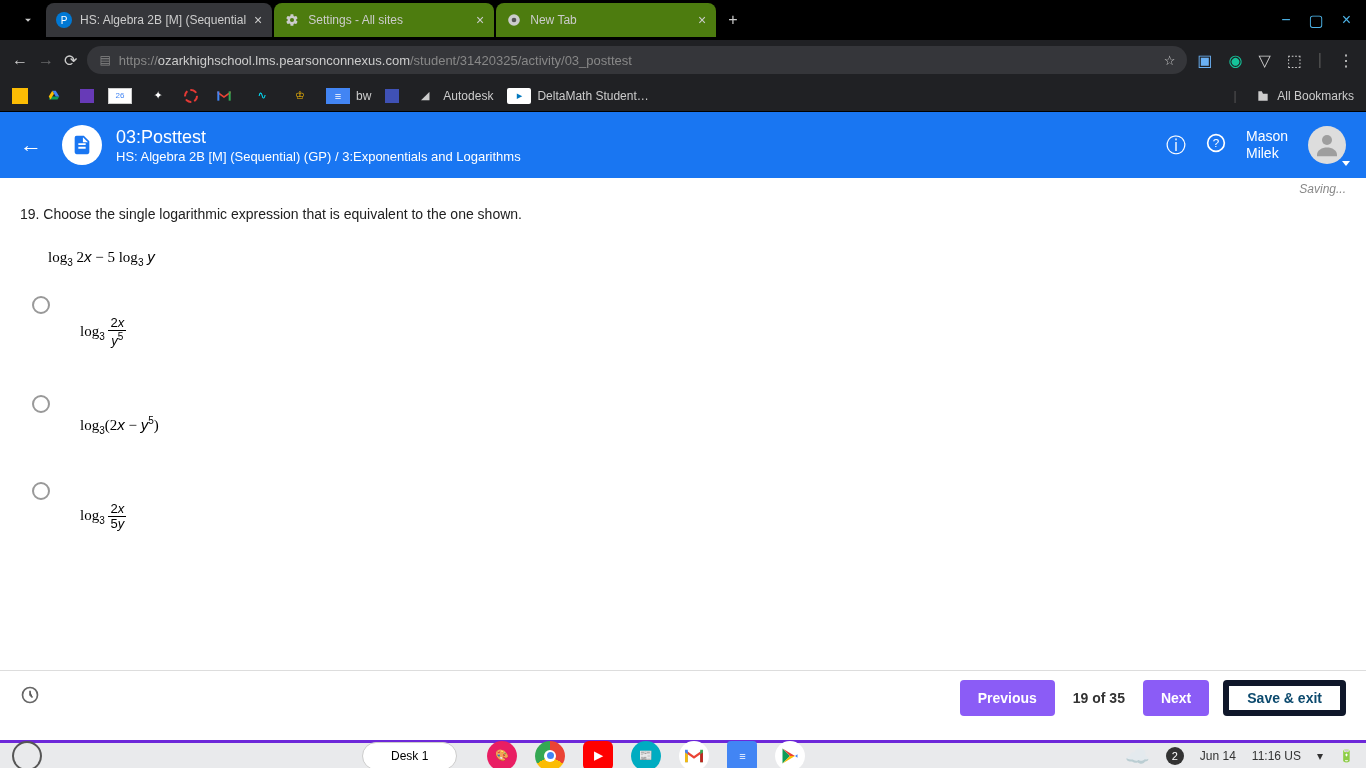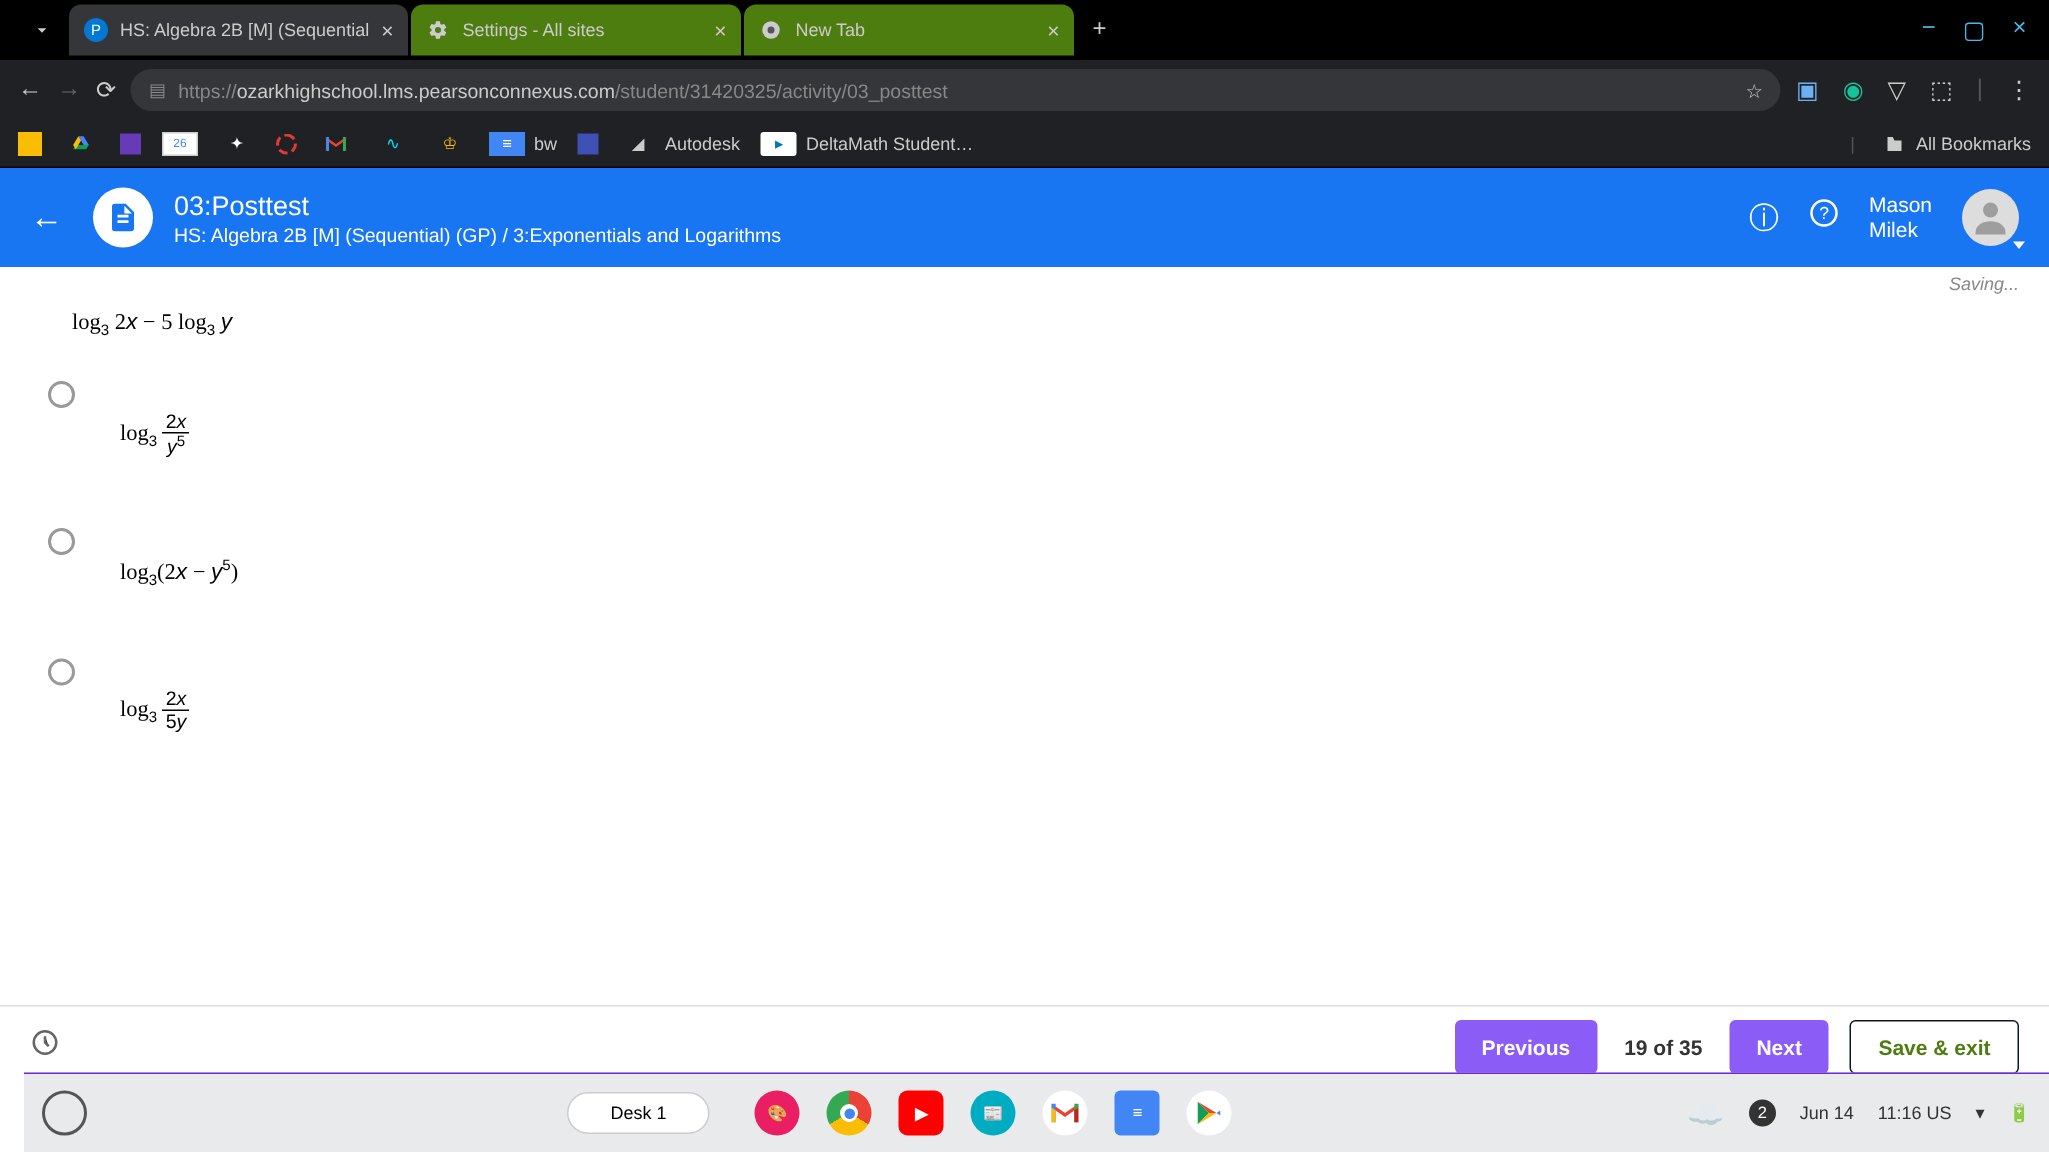--- a/index.html
+++ b/index.html
@@ -54,26 +54,26 @@
 sub { font-size: 10px; vertical-align: sub; }
 sup { font-size: 10px; vertical-align: super; }
 .frac { display: inline-block; text-align: center; vertical-align: middle; font-size: 13px; line-height: 1.1; }
 .frac .num { display: block; border-bottom: 1px solid #000; padding: 0 2px; }
 .frac .den { display: block; padding: 0 2px; }
 
 
 .footer-bar { position: absolute; bottom: 44px; left: 0; right: 0; height: 54px; border-top: 1px solid #ddd; background: #fff; display: flex; align-items: center; padding: 0 20px; }
 .btn { height: 36px; padding: 0 18px; border-radius: 4px; font-size: 14px; font-weight: bold; display: flex; align-items: center; justify-content: center; }
 .btn-green { background: #8b5cf6; color: #fff; }
-.btn-white { background: #fff; color: #4d7c0f; border: 1px solid #0f172a; }
+.btn-white { background: #fff; color: #0c4a6e; border: 6px solid #0f172a; }
 .page-count { font-size: 14px; font-weight: bold; color: #333; margin: 0 18px; }
 .footer-right { margin-left: auto; display: flex; align-items: center; }
 
 
-.taskbar { position: absolute; bottom: 0; left: 16px; right: 0; height: 53px; background: #e9eaec; border-top: 1px solid #6d28d9; display: flex; align-items: center; padding: 0 12px; }
+.taskbar { position: absolute; bottom: 0; left: 0; right: 0; height: 28px; background: #e9eaec; border-top: 3px solid #6d28d9; display: flex; align-items: center; padding: 0 12px; }
 .task-launcher { width: 30px; height: 30px; border: 2px solid #555; border-radius: 50%; }
 .desk-pill { background: #fff; border: 1px solid #ccc; border-radius: 16px; padding: 6px 28px; font-size: 12px; margin-left: 320px; }
 .task-icons { display: flex; gap: 18px; align-items: center; margin-left: 30px; }
 .task-icon { width: 30px; height: 30px; border-radius: 50%; display: flex; align-items: center; justify-content: center; font-size: 11px; font-weight: bold; color: #fff;}
 .task-right { margin-left: auto; display: flex; align-items: center; gap: 16px; font-size: 12px; color: #333; }
 .notif-badge { background: #333; color:#fff; width:18px; height:18px; border-radius:50%; display:flex; align-items:center; justify-content:center; font-size:11px;}
 </style>
 </head>
 <body>
 
@@ -206,20 +206,23 @@
           <circle cx="12" cy="8" r="4"></circle>
           <path d="M4 20c0-4 4-6 8-6s8 2 8 6v1H4z"></path>
         </svg>
     </div>
   </div>
 </div>
 
 <div class="saving">Saving...</div>
 
 <div class="content">
+  <div class="question">
+    <span>19.</span> <span>Choose the single logarithmic expression that is equivalent to the one shown.</span>
+  </div>
   <div class="expr-given">
     log<sub>3</sub> 2<i>x</i> − 5 log<sub>3</sub> <i>y</i>
   </div>
 
 
   <div class="option-row">
     <div class="radio-btn"></div>
     <div class="option-expr">log<sub>3</sub> <span class="frac"><span class="num">2<i>x</i></span><span class="den"><i>y</i><sup>5</sup></span></span></div>
   </div>
 

